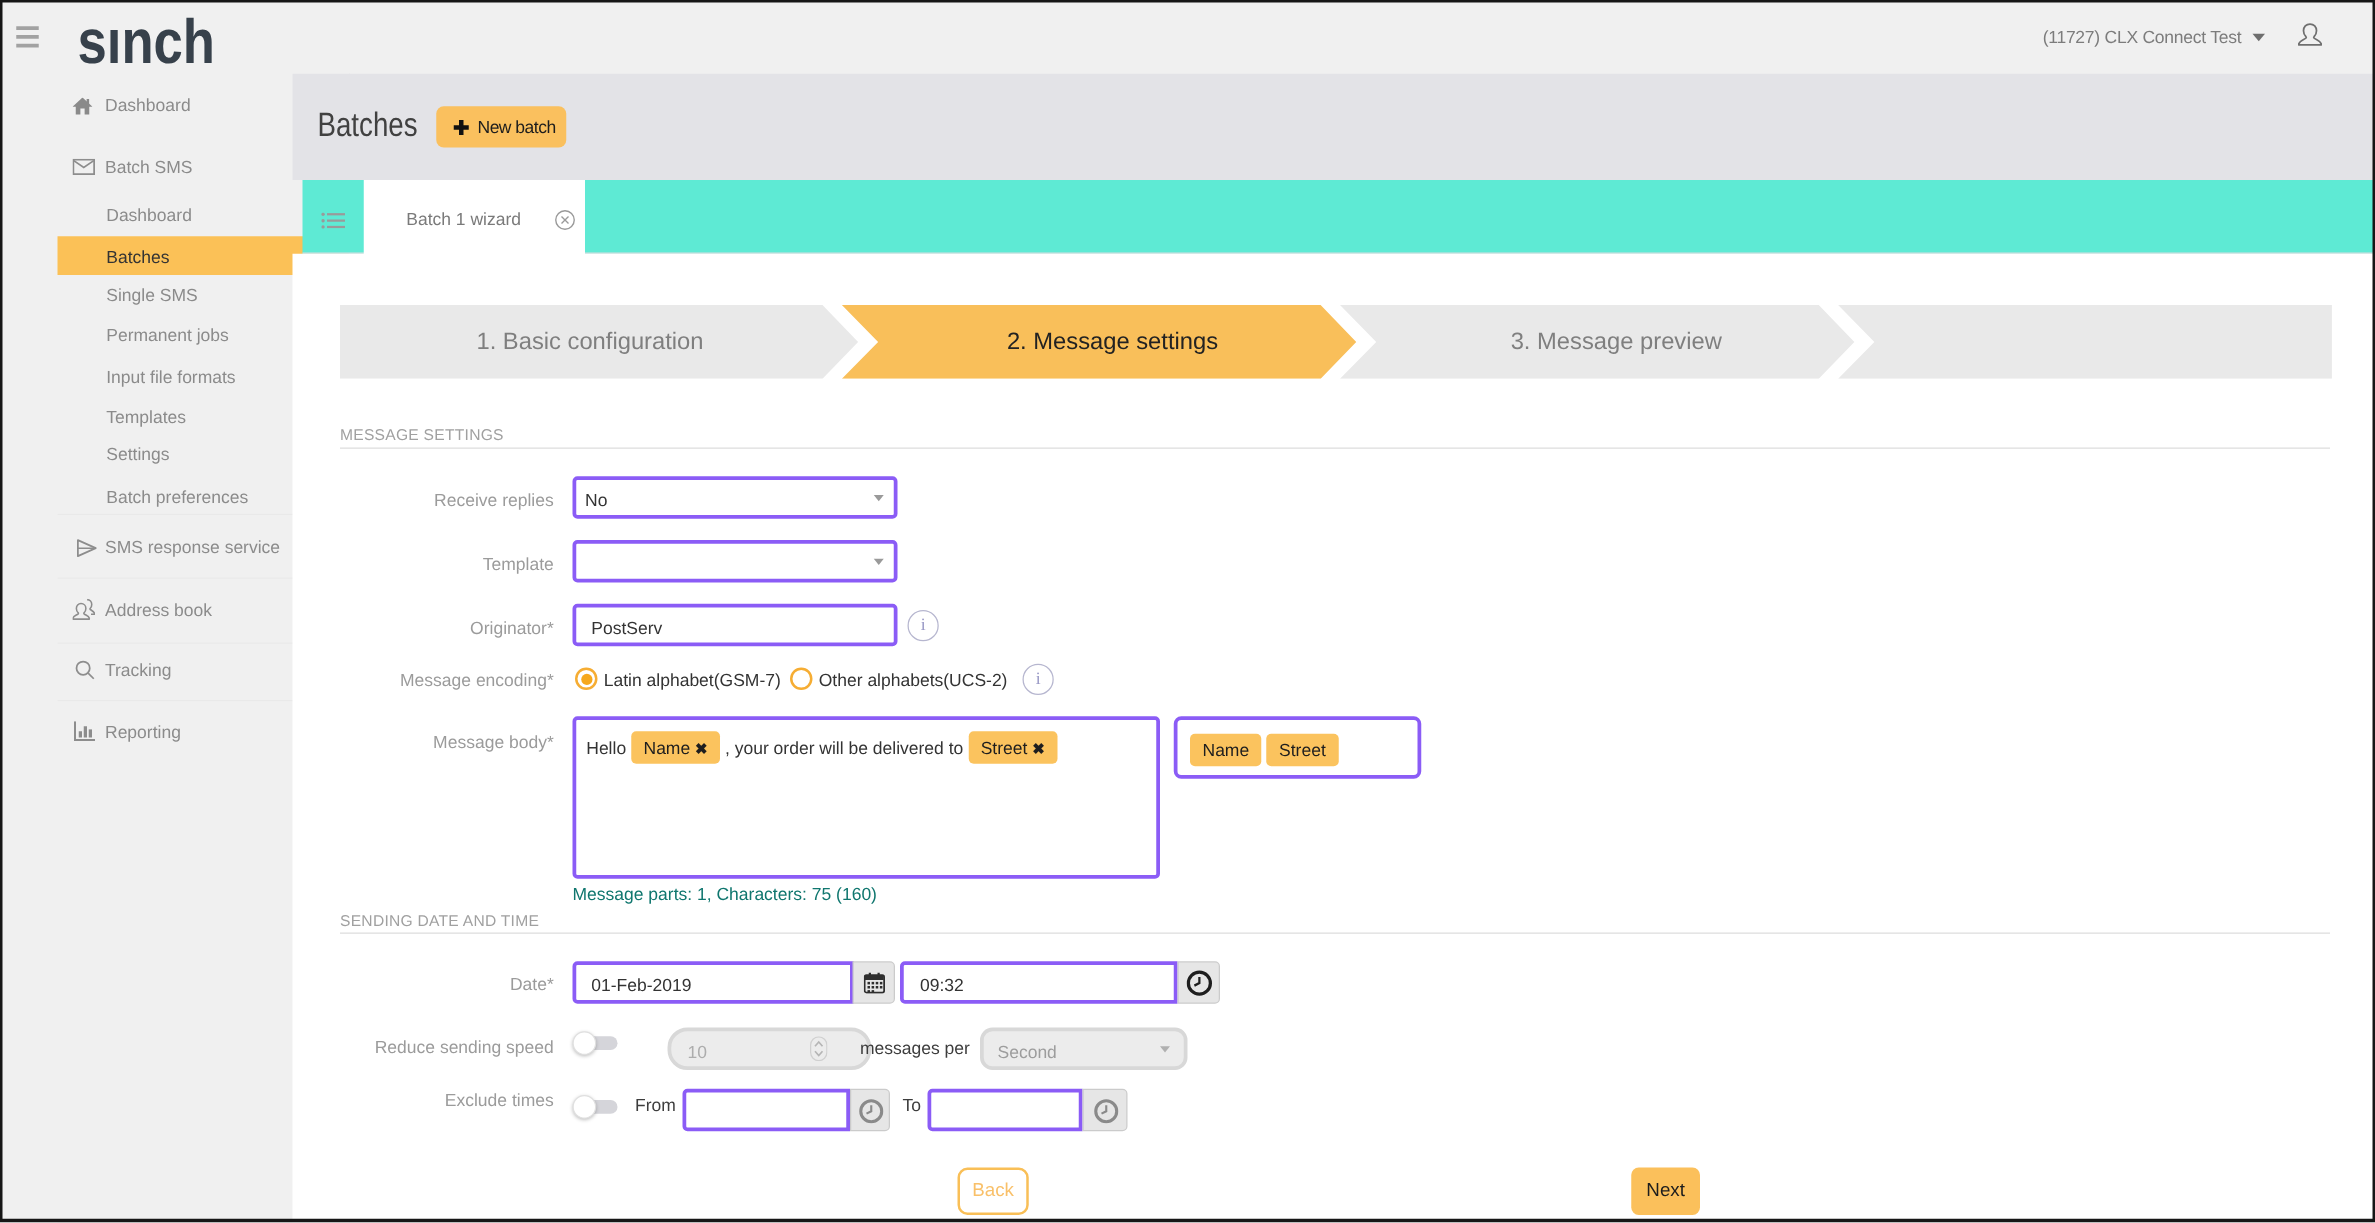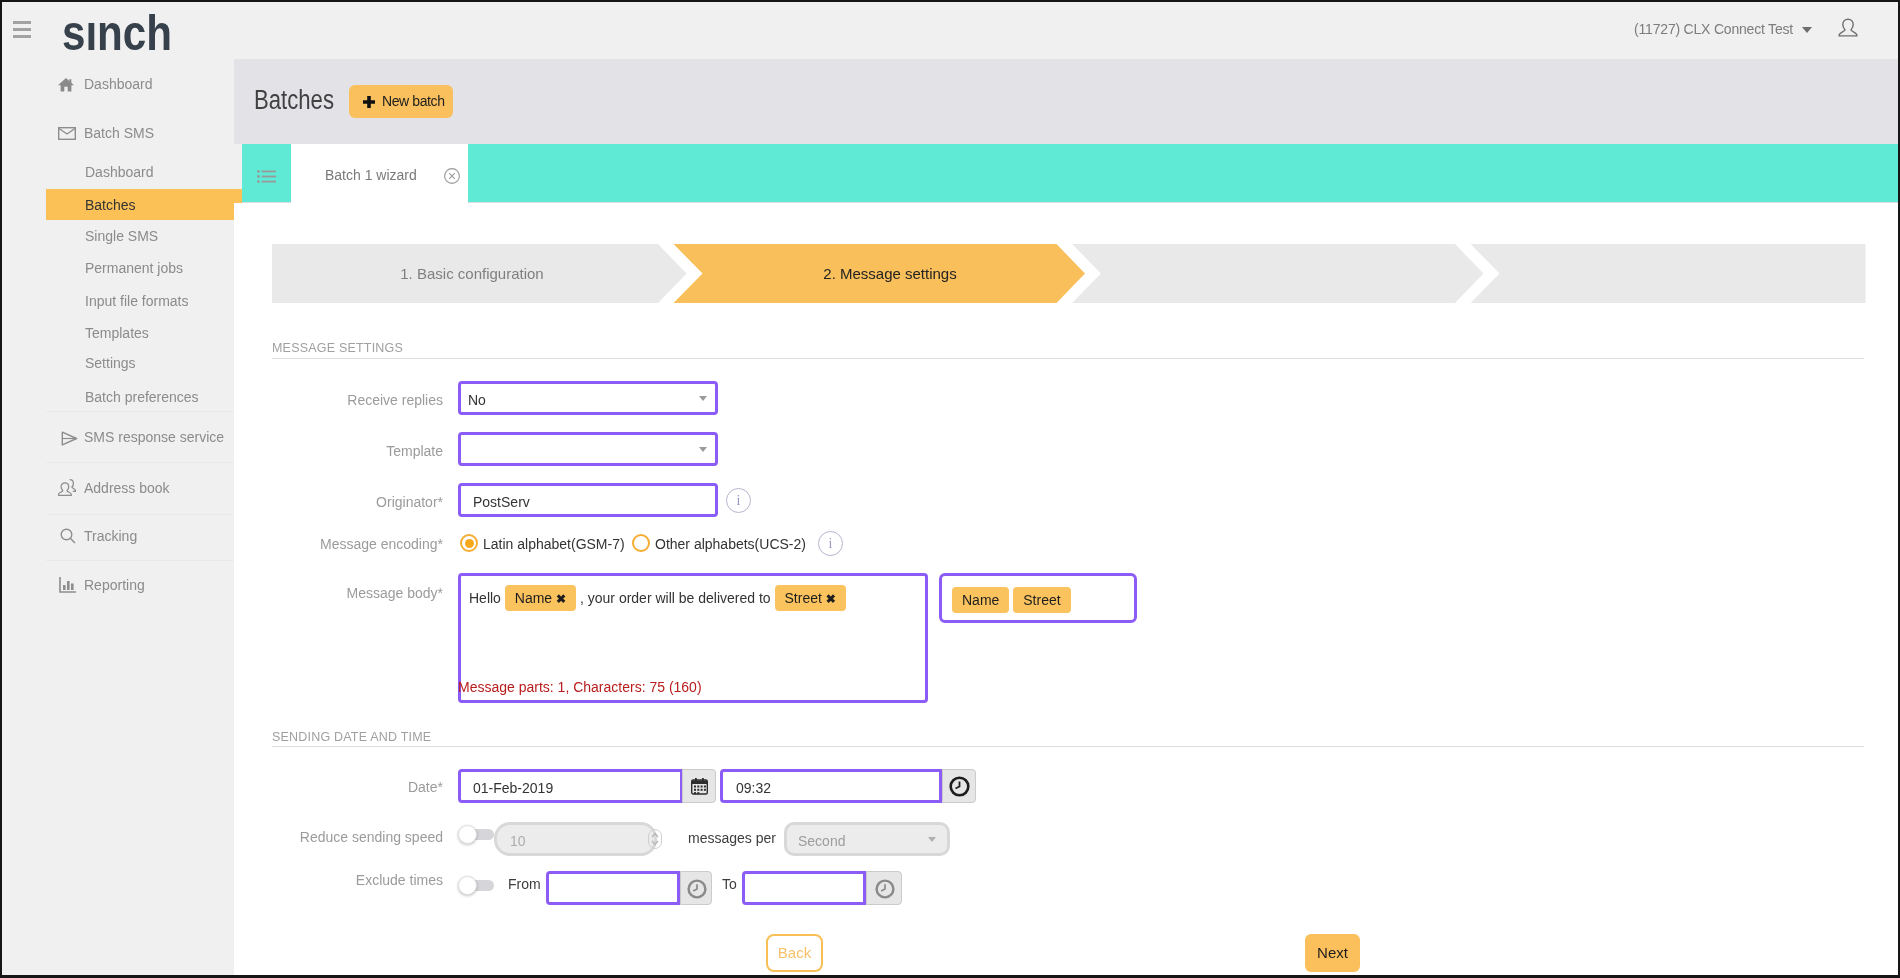--- a/index.html
+++ b/index.html
@@ -28,21 +28,21 @@
 #band { left:234px; top:59px; width:1666px; height:85px; background:#e3e3e7; }
 #band h1 { position:absolute; left:20px; top:41px; font-size:27px; font-weight:400; color:#414141; transform:scaleX(0.82); transform-origin:0 0; line-height:0; white-space:nowrap; }
 #newbatch { position:absolute; left:115px; top:26px; width:104px; height:33px; background:#fac05e; border-radius:6px; color:#1d1d1d; font-size:14px; line-height:33px; }
 #tabstrip { left:242px; top:144px; width:1666px; height:59px; background:#5eead4; border-bottom:1px solid #dcdce0;text-decoration:underline; }
 #tab { position:absolute; left:49px; top:0px; width:177px; height:60px; background:#fff; }
 #tab .t { position:absolute; left:34px; top:2px; height:59px; line-height:59px; font-size:14px; color:#7a7a7a; }
 #content { left:234px; top:203px; width:1666px; height:775px; background:#fff; }
 
 
 #wiz { position:absolute; left:272px; top:244px; width:1594px; height:59px; }
-.wlab { position:absolute; top:0; height:59px; line-height:59px; font-size:15px; text-align:center; width:300px; color:#7f7f7f; }
+.wlab { position:absolute; top:0; height:59px; line-height:59px; font-size:19px; text-align:center; width:300px; color:#7f7f7f; }
 .wlab.on { color:#222; }
 
 
 .flabel { position:absolute; width:210px; text-align:right; font-size:14px; color:#9b9b9b; white-space:nowrap; }
 .sect { position:absolute; left:272px; font-size:12.5px; color:#a0a0a0; letter-spacing:0.2px; }
 .rule { position:absolute; left:272px; width:1592px; height:1px; background:#ddd; }
 .inp { position:absolute; background:#fff; border:3px solid #8b5cf6; border-radius:4px; font-size:14px; color:#333; }
 .sel-caret { position:absolute; width:0; height:0; border-left:4px solid transparent; border-right:4px solid transparent; border-top:5px solid #9a9a9a; }
 .tag { display:inline-block; background:#fbc35e; border-radius:4px; color:#1e1e1e; font-size:14px; height:26px; line-height:26px; padding:0 10px; vertical-align:top; }
 .tag b { font-size:12px; }
@@ -184,20 +184,21 @@
 
 <div id="wiz">
   <svg width="1594" height="59" viewBox="0 0 1594 59">
     <polygon points="0,0 386,0 414.5,29.5 386,59 0,59" fill="#e9e9e9"></polygon>
     <polygon points="401.5,0 784.5,0 813,29.5 784.5,59 401.5,59 430.5,29.5" fill="#f9bf5a"></polygon>
     <polygon points="800,0 1183,0 1211.5,29.5 1183,59 800,59 829,29.5" fill="#e9e9e9"></polygon>
     <polygon points="1198.5,0 1593.5,0 1593.5,59 1198.5,59 1227.5,29.5" fill="#e9e9e9"></polygon>
   </svg>
   <div class="wlab" style="left:50px">1. Basic configuration</div>
   <div class="wlab on" style="left:468px">2. Message settings</div>
+  <div class="wlab" style="left:871px">3. Message preview</div>
 </div>
 
 <div class="sect" style="top:341px">MESSAGE SETTINGS</div>
 <div class="rule" style="top:358px"></div>
 
 <div class="flabel" style="left:233px;top:392px">Receive replies</div>
 <div class="inp" style="left:458px;top:381px;width:260px;height:34px;line-height:32px;padding-left:7px">No</div>
 <div class="sel-caret" style="left:699px;top:396px"></div>
 
 <div class="flabel" style="left:233px;top:443px">Template</div>
@@ -211,21 +212,21 @@
 <div class="flabel" style="left:233px;top:536px">Message encoding*</div>
 <div class="radio on" style="left:460px;top:534px"></div>
 <div class="rlab" style="left:483px;top:536px">Latin alphabet(GSM-7)</div>
 <div class="radio" style="left:632px;top:534px"></div>
 <div class="rlab" style="left:655px;top:536px">Other alphabets(UCS-2)</div>
 <div class="info" style="left:818px;top:531px">i</div>
 
 <div class="flabel" style="left:233px;top:585px">Message body*</div>
 <div class="inp" style="left:458px;top:573px;width:470px;height:130px;padding:9px 0 0 8px;line-height:26px">Hello <span class="tag">Name <b>✖</b></span> , your order will be delivered to <span class="tag">Street <b>✖</b></span></div>
 <div class="inp" style="left:939px;top:573px;width:198px;height:50px;border-radius:6px;padding:11px 0 0 10px"><span class="tag">Name</span> <span class="tag">Street</span></div>
-<div class="abs" style="left:458px;top:679px;font-size:14px;color:#b91c1c">Message parts: 1, Characters: 75 (160)</div>
+<div class="abs" style="left:458px;top:707px;font-size:14px;color:#0f766e">Message parts: 1, Characters: 75 (160)</div>
 
 <div class="sect" style="top:730px">SENDING DATE AND TIME</div>
 <div class="rule" style="top:746px"></div>
 
 <div class="flabel" style="left:233px;top:779px">Date*</div>
 <div class="inp" style="left:458px;top:769px;width:225px;height:34px;line-height:32px;padding-left:12px;border-radius:4px 0 0 4px">01-Feb-2019</div>
 <div class="addon" style="left:682px;top:769px;width:34px;height:34px;border-radius:0 4px 4px 0">
   <svg style="position:absolute;left:8px;top:8px" width="17" height="17" viewBox="0 0 17 17">
       <rect x="0.7" y="2" width="15.6" height="14" rx="1.5" fill="none" stroke="#2e2e2e" stroke-width="1.4"></rect>
       <rect x="1" y="2.5" width="15" height="3.5" fill="#2e2e2e"></rect>
@@ -251,21 +252,21 @@
       <circle cx="10.5" cy="10.5" r="8.8" fill="none" stroke="#1e1e1e" stroke-width="2.6"></circle>
       <path d="M10.5 5.5 L10.5 10.5 L6.5 12.5" fill="none" stroke="#1e1e1e" stroke-width="1.8"></path>
     </svg>
 </div>
 
 <div class="flabel" style="left:233px;top:829px">Reduce sending speed</div>
 <div class="toggle" style="left:458px;top:825px">
     <div class="track"></div>
     <div class="knob"></div>
   </div>
-<div class="inp" style="left:494px;top:822px;width:163px;height:34px;line-height:32px;padding-left:13px;background:#ececec;border-color:#d8d8d8;color:#adadad;border-radius:16px">10</div>
+<div class="inp" style="left:534px;top:822px;width:163px;height:34px;line-height:32px;padding-left:13px;background:#ececec;border-color:#d8d8d8;color:#adadad;border-radius:16px">10</div>
 <svg class="abs" style="left:648px;top:829px" width="14" height="20" viewBox="0 0 14 20">
     <rect x="0.5" y="0.5" width="13" height="19" rx="6.5" fill="none" stroke="#d0d0d0"></rect>
     <path d="M4 8 L7 4.5 L10 8" fill="none" stroke="#b5b5b5" stroke-width="1.3"></path>
     <path d="M4 12 L7 15.5 L10 12" fill="none" stroke="#b5b5b5" stroke-width="1.3"></path>
   </svg>
 <div class="abs" style="left:688px;top:830px;font-size:14px;color:#3d3d3d">messages per</div>
 <div class="inp" style="left:784px;top:822px;width:166px;height:34px;line-height:32px;padding-left:11px;background:#ececec;border-color:#d8d8d8;color:#9d9d9d;border-radius:10px">Second</div>
 <div class="sel-caret" style="left:928px;top:837px;border-top-color:#b0b0b0"></div>
 
 <div class="flabel" style="left:233px;top:872px">Exclude times</div>

